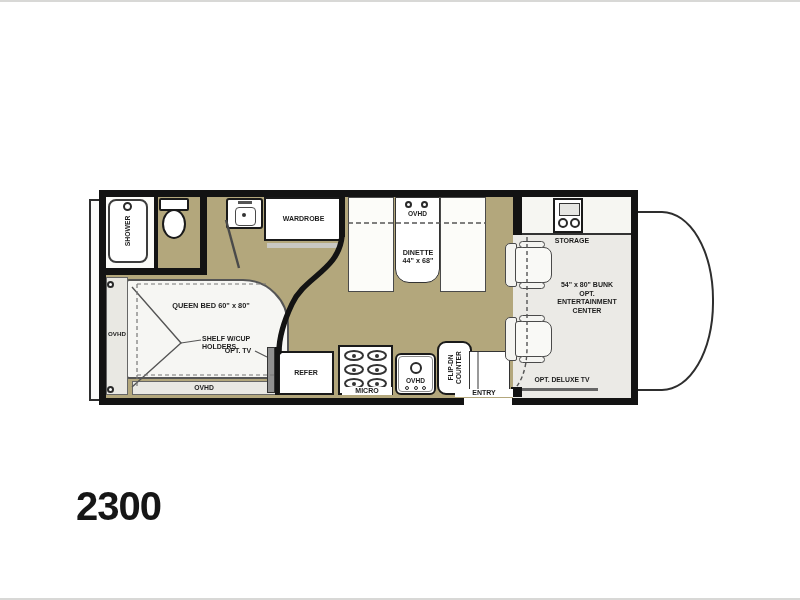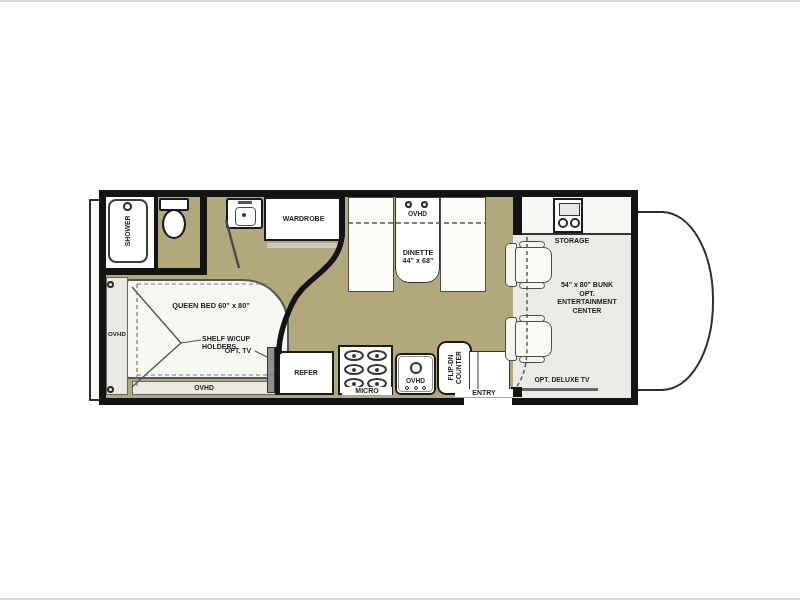--- a/index.html
+++ b/index.html
@@ -180,13 +180,14 @@
       <line x1="31" y1="87" x2="160" y2="87" stroke="#777" stroke-width="1.2" stroke-dasharray="4 3"></line>
       <line x1="31" y1="87" x2="31" y2="190" stroke="#777" stroke-width="1.2" stroke-dasharray="4 3"></line>
       <line x1="31" y1="178" x2="168" y2="178" stroke="#777" stroke-width="1.2" stroke-dasharray="4 3"></line>
 
       <line x1="242" y1="26" x2="380" y2="26" stroke="#555" stroke-width="1.6" stroke-dasharray="5 3"></line>
 
       <path d="M421,40 L421,150 Q421,184 403,197" stroke="#555" stroke-width="1.4" fill="none" stroke-dasharray="4 3"></path>
     </svg>
   </div>
 
+  <div id="model" class="abs">2300</div>
 </div>
 
 </body></html>

